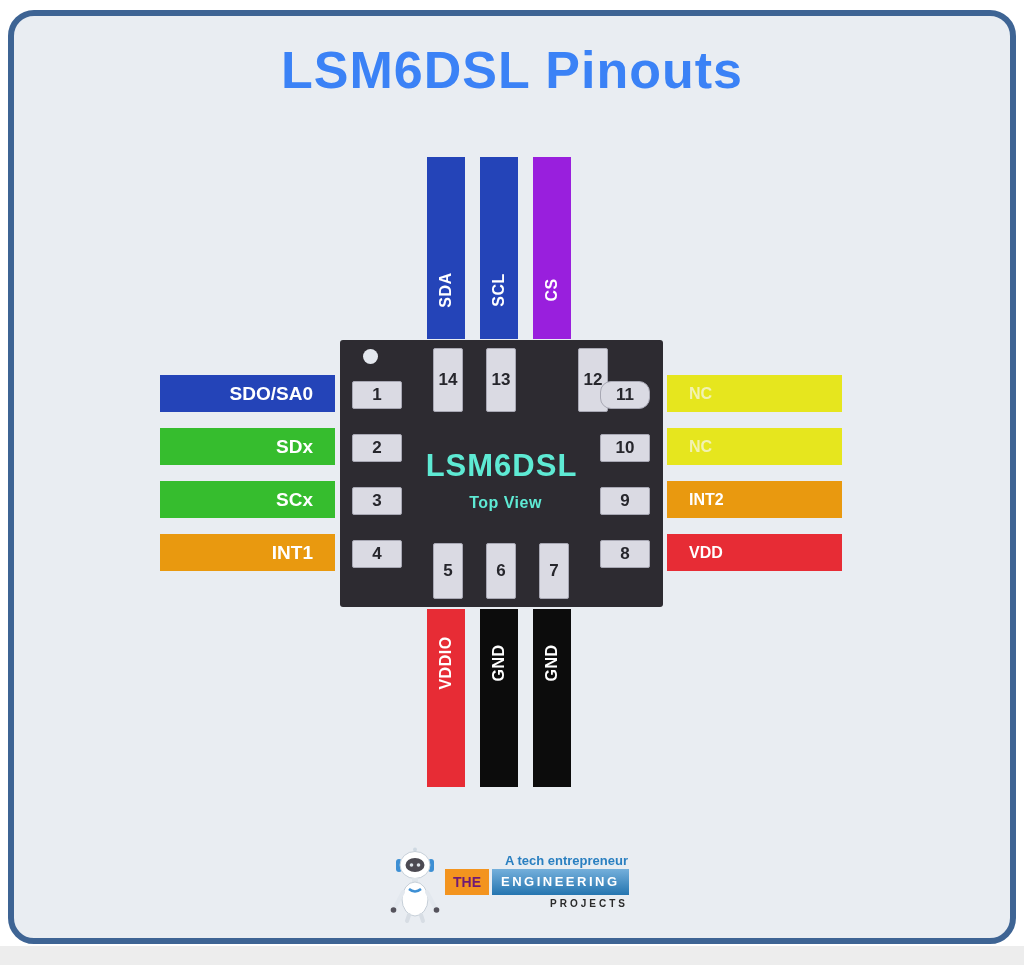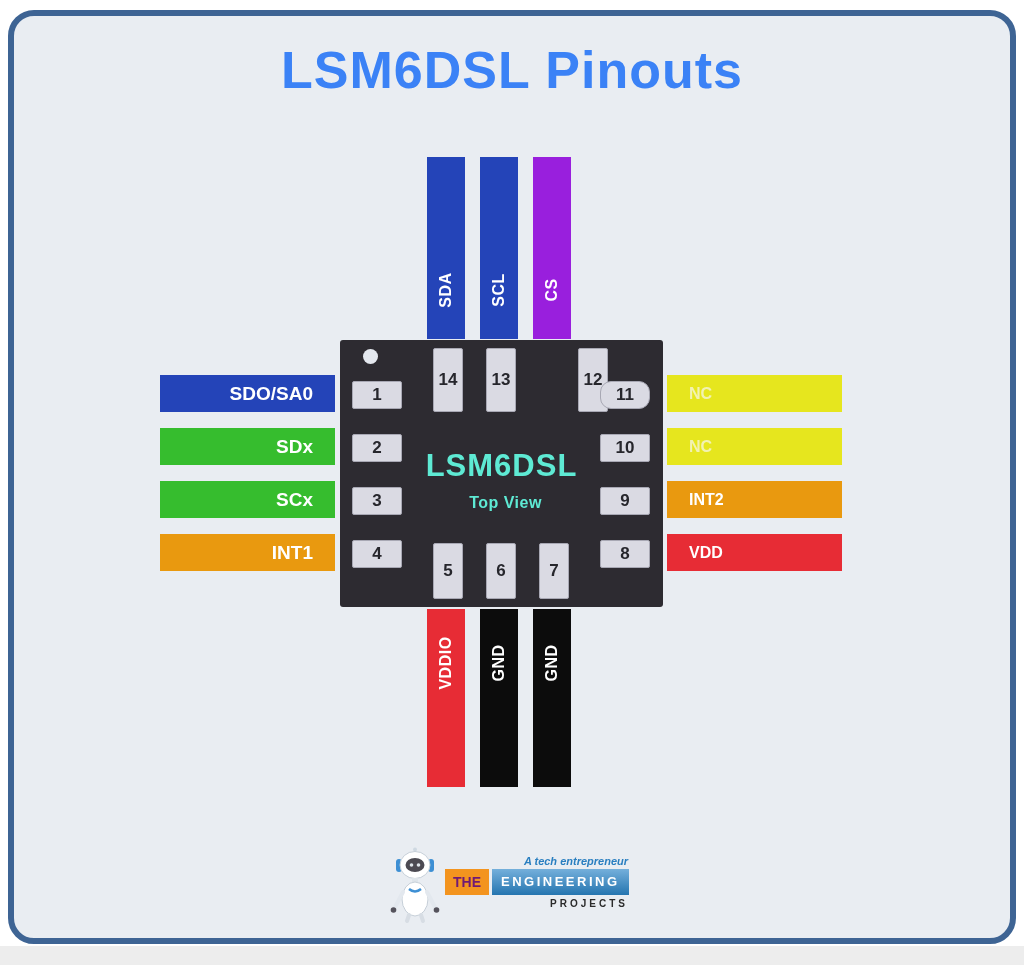--- a/index.html
+++ b/index.html
@@ -44,21 +44,21 @@
   .bar{position:absolute;display:flex;align-items:center;color:#ffffff;font-weight:bold;}
   .bar-left{width:175px;height:37px;justify-content:flex-end;padding-right:22px;box-sizing:border-box;font-size:19px;align-items:center;}
   .bar-right{width:175px;height:37px;justify-content:flex-start;padding-left:22px;box-sizing:border-box;font-size:16px;}
   .bar-top{width:38px;height:182px;flex-direction:column;justify-content:flex-end;padding-bottom:40px;box-sizing:border-box;font-size:16px;}
   .bar-bottom{width:38px;height:178px;flex-direction:column;justify-content:flex-start;padding-top:45px;box-sizing:border-box;font-size:16px;}
   .vlabel{transform:rotate(-90deg);white-space:nowrap;letter-spacing:0.5px;}
   
   .logo{position:absolute;left:388px;top:845px;width:240px;height:80px;}
   .robot{position:absolute;left:0;top:2px;}
   .logo-text{position:absolute;left:57px;top:10px;width:183px;}
-  .tagline{text-align:right;font-size:11px;font-weight:bold;font-style:italic;color:#2a7fc0;height:12px;line-height:12px;}
+  .tagline{text-align:right;font-size:13px;font-weight:bold;color:#2a7fc0;height:12px;line-height:12px;}
   .badges{display:flex;margin-top:2px;}
   .badge-the{
     background:#f3941f;color:#701a75;font-size:14px;font-weight:bold;
     padding:0 8px;line-height:26px;height:26px;
   }
   .badge-eng{
     background:#2a85c8;background-image:linear-gradient(rgba(255,255,255,0.35),rgba(0,0,0,0.12));
     color:#fff;font-size:13px;font-weight:bold;letter-spacing:2.5px;
     padding:0 9px;line-height:26px;height:26px;margin-left:3px;flex:1;text-align:center;
   }

